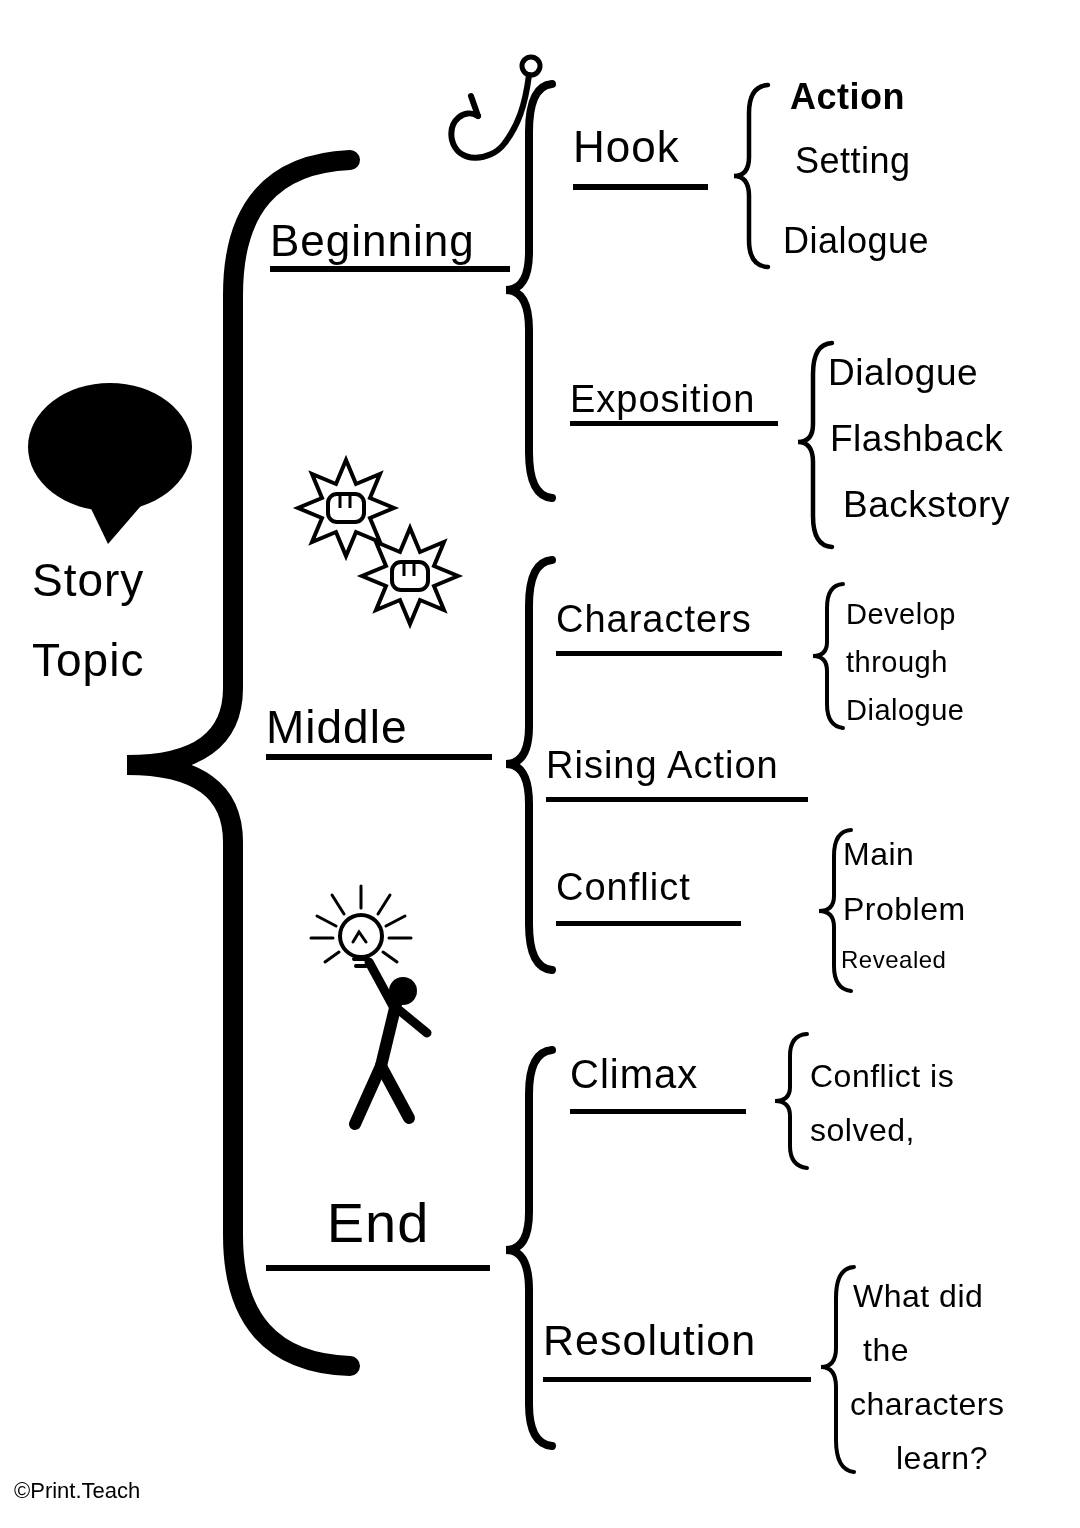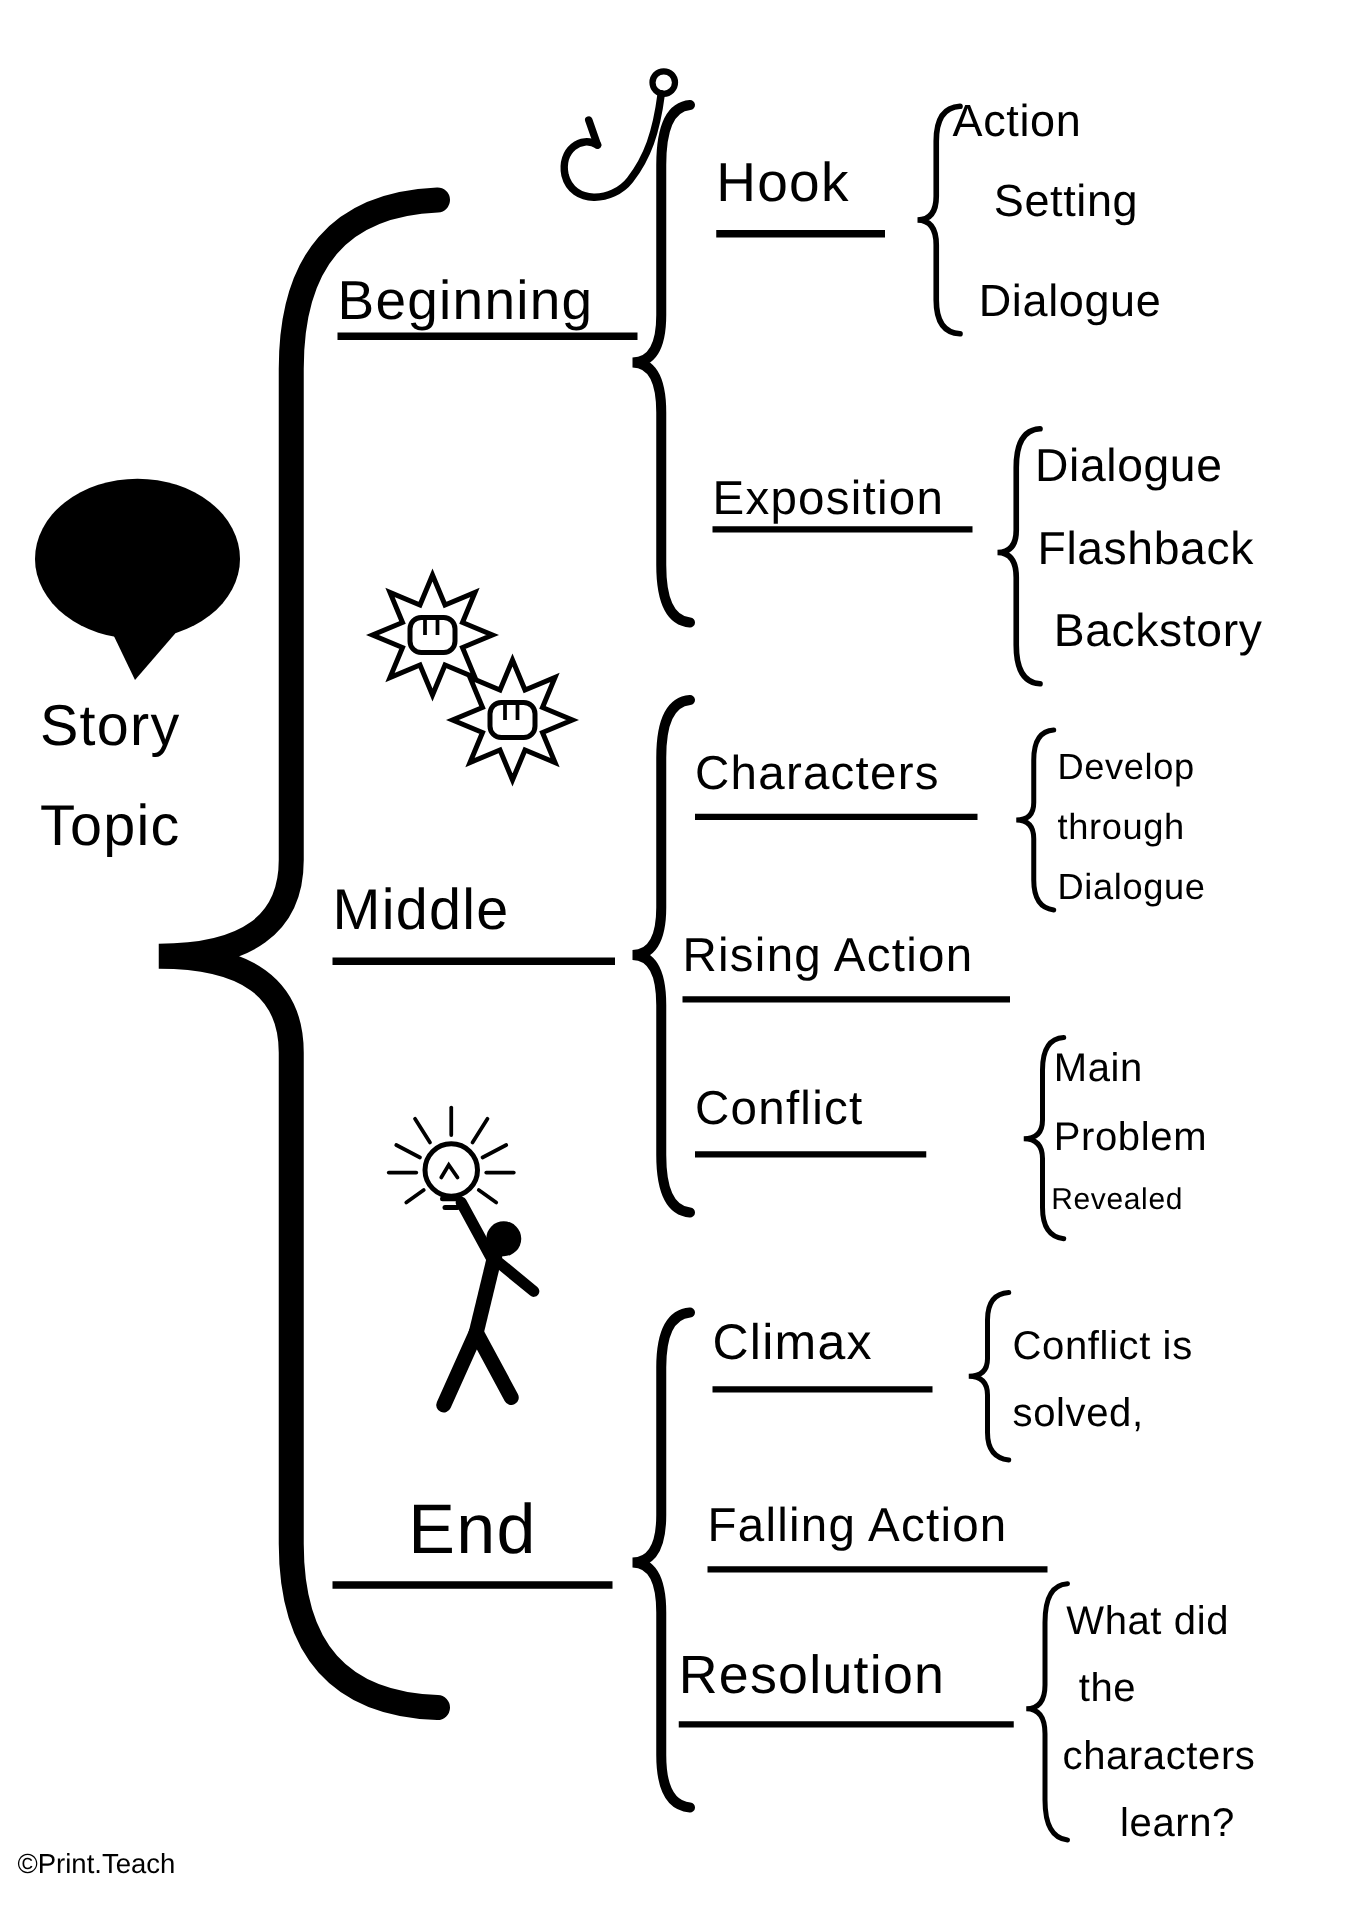--- a/index.html
+++ b/index.html
@@ -51,21 +51,21 @@
     <path d="M 101 29 C 97 60 90 80 76 98 C 62 116 30 118 24 94 C 20 74 37 62 50 70" fill="none" stroke="#000" stroke-width="6" stroke-linecap="round"></path>
     <path d="M 50 70 L 43 50" fill="none" stroke="#000" stroke-width="6" stroke-linecap="round"></path>
   </svg>
 
   <div class="h big" style="left:573px;top:122px;width:135px;font-size:44px;padding-bottom:12px;">Hook</div>
 
   <svg style="left:726px;top:80px;" width="50" height="192" viewBox="0 0 50 192">
     <path d="M 42 5 Q 23 6 23 33 L 23 77 Q 23 96 8 96 Q 23 96 23 116 L 23 160 Q 23 186 42 187" fill="none" stroke="#000" stroke-width="4.5" stroke-linecap="round"></path>
   </svg>
 
-  <div class="item" style="left:762px;top:76px;font-size:36px;">Action</div>
+  <div class="item" style="left:790px;top:76px;font-size:36px;font-weight:bold;">Action</div>
   <div class="item" style="left:795px;top:140px;font-size:36px;">Setting</div>
   <div class="item" style="left:783px;top:220px;font-size:36px;">Dialogue</div>
 
   <div class="h" style="left:570px;top:378px;width:208px;font-size:38px;">Exposition</div>
 
   <svg style="left:790px;top:338px;" width="50" height="214" viewBox="0 0 50 214">
     <path d="M 42 5 Q 23 6 23 36 L 23 86 Q 23 104 8 104 Q 23 104 23 124 L 23 178 Q 23 208 42 209" fill="none" stroke="#000" stroke-width="4.5" stroke-linecap="round"></path>
   </svg>
 
   <div class="item" style="left:828px;top:352px;font-size:37px;">Dialogue</div>
@@ -78,21 +78,21 @@
     <line x1="52" y1="44" x2="52" y2="56" stroke="#000" stroke-width="3"></line>
     <line x1="62" y1="44" x2="62" y2="56" stroke="#000" stroke-width="3"></line>
     <g transform="translate(64,68)">
       <polygon points="106,56 82,66 92,90 68,80 58,104 48,80 24,90 34,66 10,56 34,46 24,22 48,32 58,8 68,32 92,22 82,46" fill="#fff" stroke="#000" stroke-width="4"></polygon>
     </g>
     <rect x="104" y="110" width="36" height="28" rx="9" fill="#fff" stroke="#000" stroke-width="4"></rect>
     <line x1="116" y1="112" x2="116" y2="124" stroke="#000" stroke-width="3"></line>
     <line x1="126" y1="112" x2="126" y2="124" stroke="#000" stroke-width="3"></line>
   </svg>
 
-  <div class="h big" style="left:266px;top:700px;width:226px;font-size:46px;padding-bottom:12px;">Middle</div>
+  <div class="h big" style="left:266px;top:700px;width:226px;font-size:46px;">Middle</div>
 
   <svg style="left:496px;top:552px;" width="64" height="425" viewBox="0 0 64 425">
     <path d="M 56 8 Q 33 10 33 54 L 33 174 Q 33 212 10 212 Q 33 212 33 252 L 33 372 Q 33 416 56 418" fill="none" stroke="#000" stroke-width="8" stroke-linecap="round"></path>
   </svg>
 
   <div class="h" style="left:556px;top:598px;width:226px;font-size:38px;padding-bottom:10px;">Characters</div>
 
   <svg style="left:806px;top:580px;" width="44" height="152" viewBox="0 0 44 152">
     <path d="M 37 4 Q 21 5 21 28 L 21 62 Q 21 76 7 76 Q 21 76 21 91 L 21 124 Q 21 146 37 148" fill="none" stroke="#000" stroke-width="4" stroke-linecap="round"></path>
   </svg>
@@ -145,21 +145,20 @@
 
   <div class="h" style="left:570px;top:1052px;width:176px;font-size:40px;padding-bottom:12px;">Climax</div>
 
   <svg style="left:768px;top:1030px;" width="46" height="142" viewBox="0 0 46 142">
     <path d="M 39 4 Q 22 5 22 26 L 22 57 Q 22 71 7 71 Q 22 71 22 86 L 22 116 Q 22 136 39 138" fill="none" stroke="#000" stroke-width="4" stroke-linecap="round"></path>
   </svg>
 
   <div class="item" style="left:810px;top:1058px;font-size:32px;">Conflict is</div>
   <div class="item" style="left:810px;top:1112px;font-size:32px;">solved,</div>
 
-  <div class="h" style="left:566px;top:1200px;width:272px;font-size:38px;padding-bottom:10px;">Falling Action</div>
 
   <div class="h" style="left:543px;top:1316px;width:268px;font-size:43px;padding-bottom:12px;">Resolution</div>
 
   <svg style="left:813px;top:1262px;" width="48" height="215" viewBox="0 0 48 215">
     <path d="M 41 5 Q 23 6 23 36 L 23 86 Q 23 105 8 105 Q 23 105 23 125 L 23 178 Q 23 208 41 210" fill="none" stroke="#000" stroke-width="4" stroke-linecap="round"></path>
   </svg>
 
   <div class="item" style="left:853px;top:1278px;font-size:32px;">What did</div>
   <div class="item" style="left:863px;top:1332px;font-size:32px;">the</div>
   <div class="item" style="left:850px;top:1386px;font-size:32px;">characters</div>

